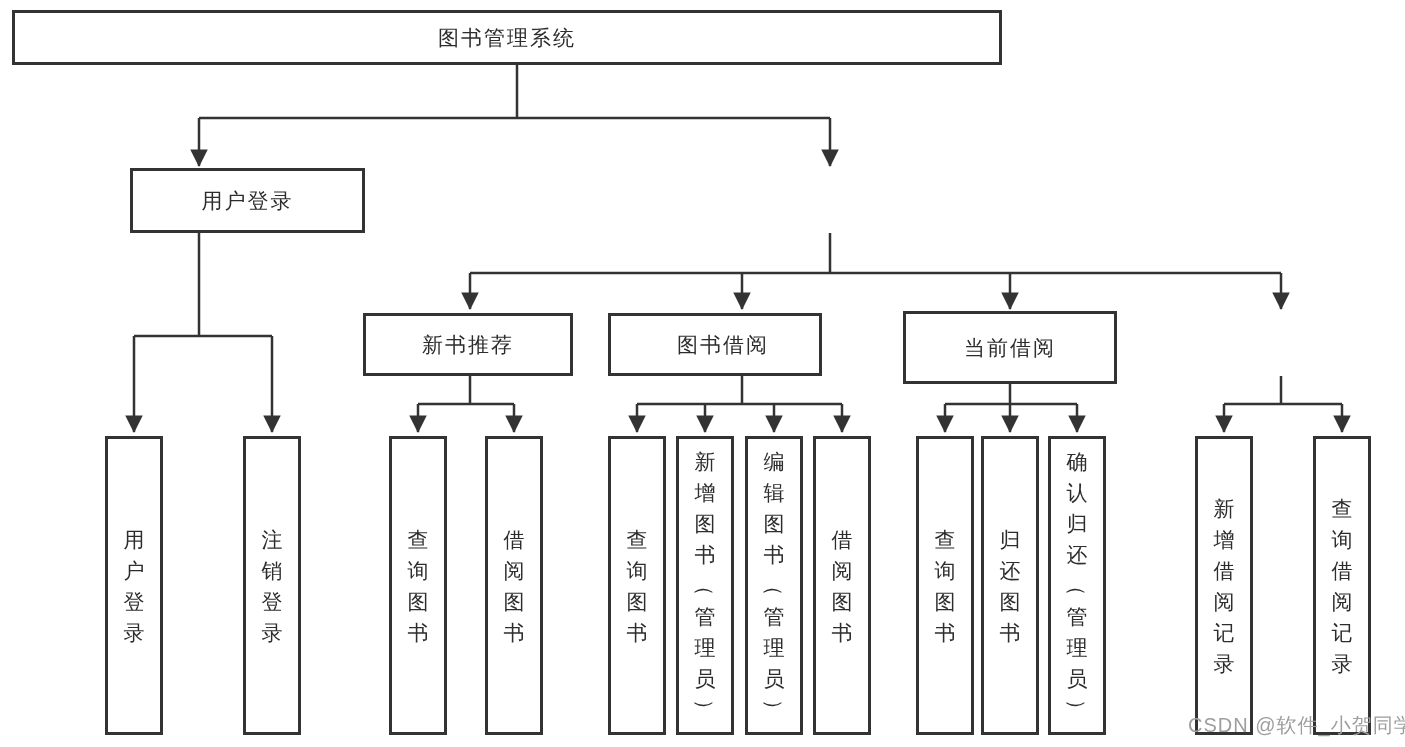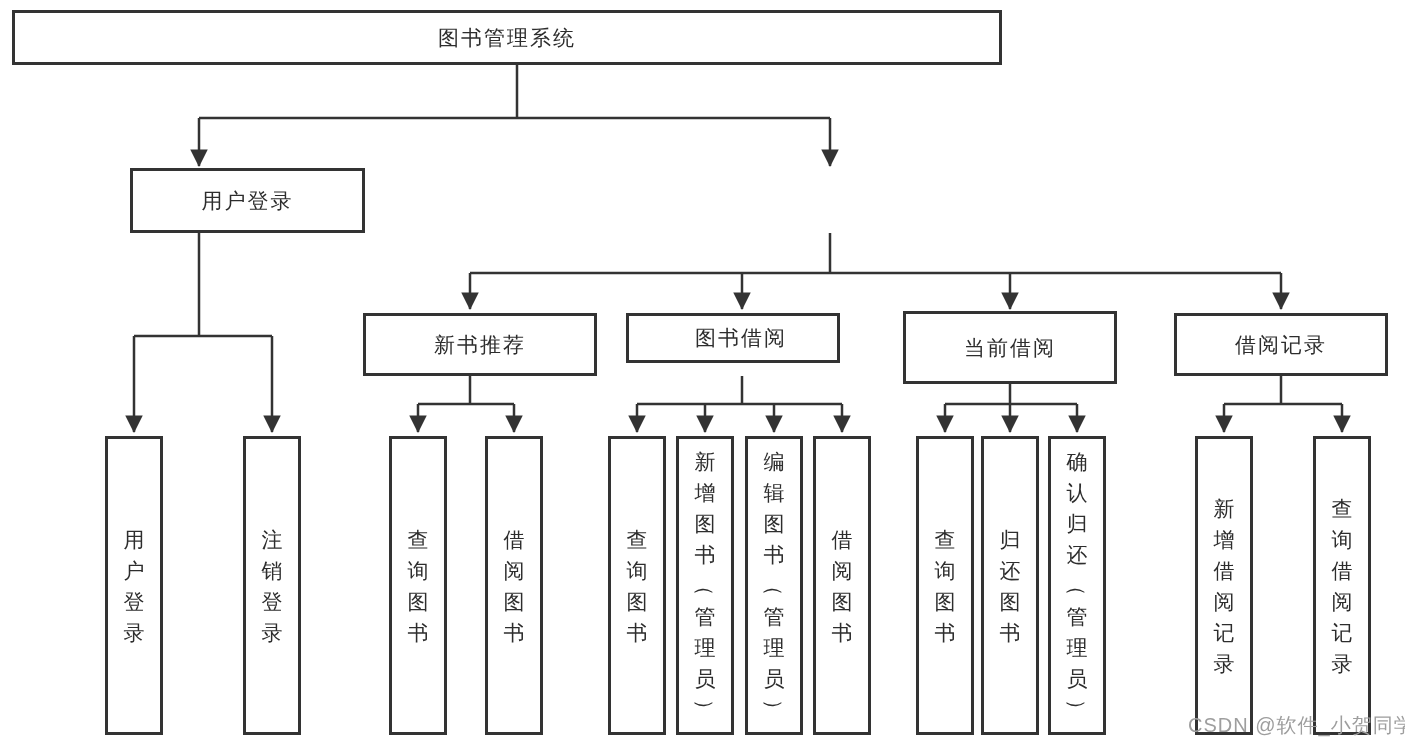--- a/index.html
+++ b/index.html
@@ -51,22 +51,22 @@
     height: 31px;
     line-height: 31px;
     font-size: 21px;
     text-align: center;
   }
   .vch.paren { transform: rotate(90deg); }
   
   #n-root    { left: 12px;   top: 10px;  width: 990px; height: 55px; }
   #n-login   { left: 82px;   top: 168px; width: 235px;  height: 65px; margin-left: 48px; }
   #n-mgmt    { left: 713px;  top: 168px; width: 234px;  height: 65px; }
-  #n-newbook { left: 363px;  top: 313px; width: 234px;  height: 63px; }
-  #n-borrow  { left: 626px;  top: 313px; width: 214px;  height: 50px; padding-left: 16px; }
+  #n-newbook { left: 363px;  top: 313px; width: 210px;  height: 63px; }
+  #n-borrow  { left: 608px;  top: 313px; width: 214px;  height: 63px; padding-left: 16px; }
   #n-current { left: 903px;  top: 311px; width: 214px;  height: 73px; }
   #n-records { left: 1174px; top: 313px; width: 214px;  height: 63px; }
   #l-1  { left: 105px;  }
   #l-2  { left: 243px;  }
   #l-3  { left: 389px;  }
   #l-4  { left: 485px;  }
   #l-5  { left: 608px;  }
   #l-6  { left: 676px;  }
   #l-7  { left: 745px;  }
   #l-8  { left: 813px;  }
@@ -137,23 +137,20 @@
 
   <div class="box" id="n-newbook">
     <span>新书推荐</span>
   </div>
   <div class="box" id="n-borrow">
     <span>图书借阅</span>
   </div>
   <div class="box" id="n-current">
     <span>当前借阅</span>
   </div>
-  <div class="box" id="n-records">
-    <span>借阅记录</span>
-  </div>
 
   <div class="box leaf" id="l-1">
       <span class="vch">用</span>
       <span class="vch">户</span>
       <span class="vch">登</span>
       <span class="vch">录</span>
     </div>
   <div class="box leaf" id="l-2">
       <span class="vch">注</span>
       <span class="vch">销</span>

